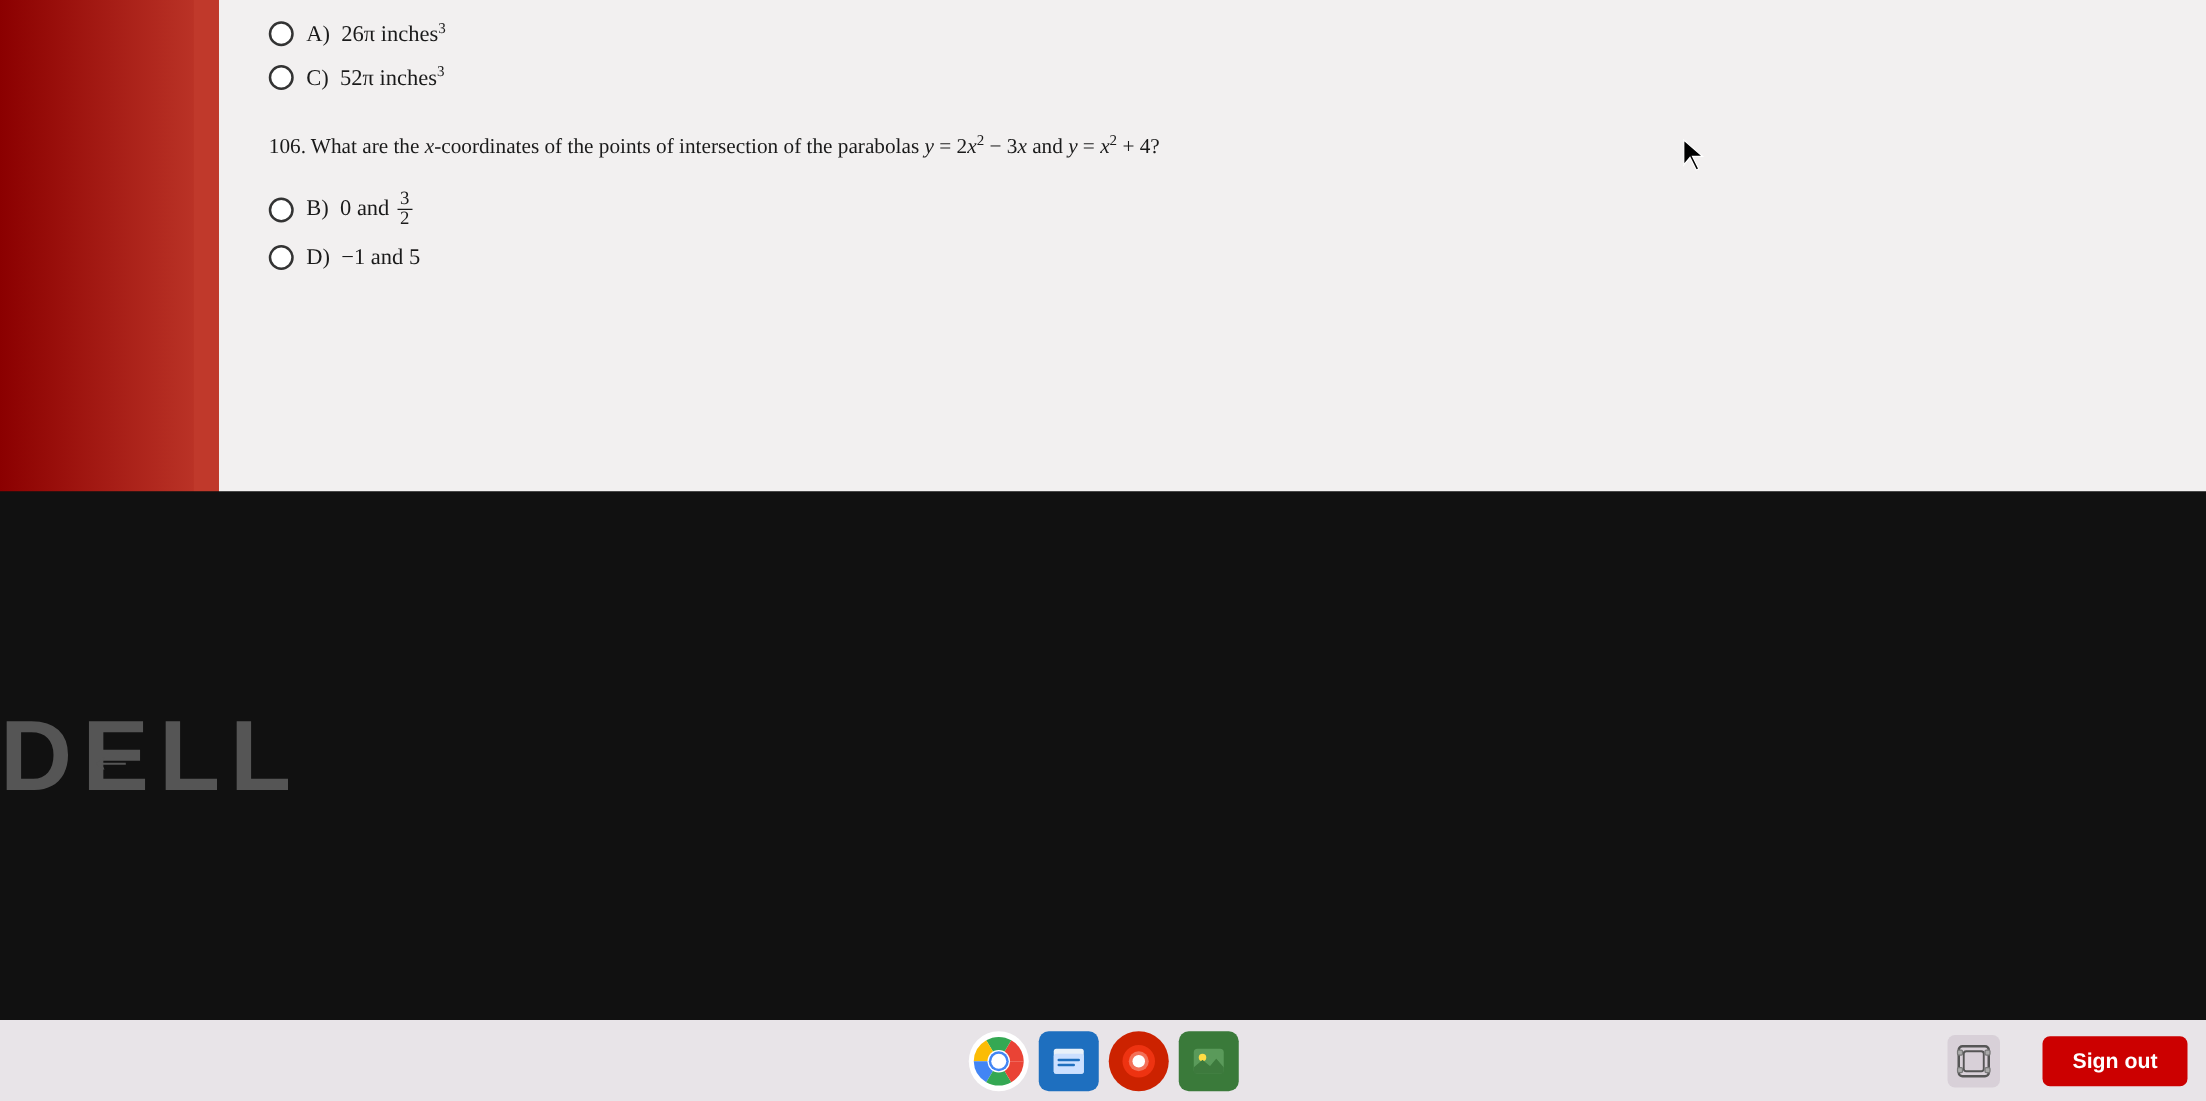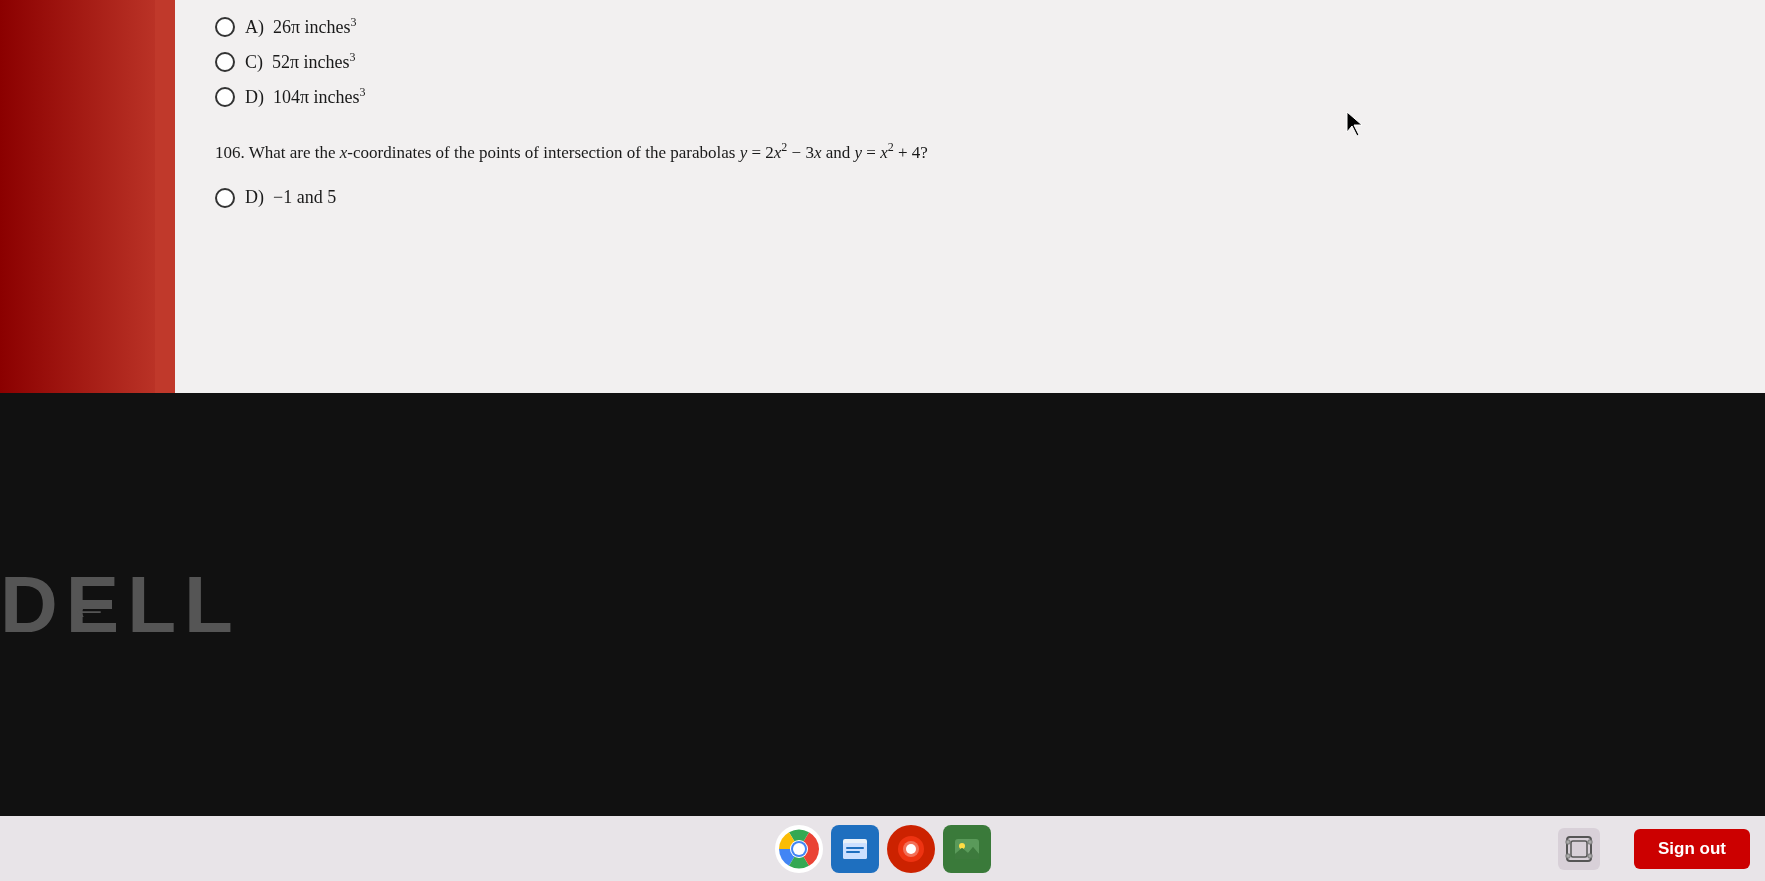--- a/index.html
+++ b/index.html
@@ -255,32 +255,38 @@
           <div class="radio-circle"></div>
           <span class="choice-label">A)&nbsp;&nbsp;26π inches<sup>3</sup></span>
         </div>
 
 
         <div class="choice-item">
           <div class="radio-circle"></div>
           <span class="choice-label">C)&nbsp;&nbsp;52π inches<sup>3</sup></span>
         </div>
 
-        <div class="choice-item">
-          <div class="radio-circle"></div>
-          <span class="choice-label">D)&nbsp;&nbsp;104π inches<sup>3</sup></span>
-        </div>
       </div>
 
       <div class="question-106">
         <p class="question-text">
           106. What are the <em>x</em>-coordinates of the points of intersection of the parabolas <em>y</em> = 2<em>x</em><sup>2</sup> − 3<em>x</em> and <em>y</em> = <em>x</em><sup>2</sup> + 4?
         </p>
 
 
+        <div class="choice-item">
+          <div class="radio-circle"></div>
+          <span class="choice-label">
+            B)&nbsp;&nbsp;0 and
+            <span class="fraction">
+              <span class="fraction-num">3</span>
+              <span class="fraction-den">2</span>
+            </span>
+          </span>
+        </div>
 
 
         <div class="choice-item">
           <div class="radio-circle"></div>
           <span class="choice-label">D)&nbsp;&nbsp;−1 and 5</span>
         </div>
       </div>
 
     </div>
   </div>

